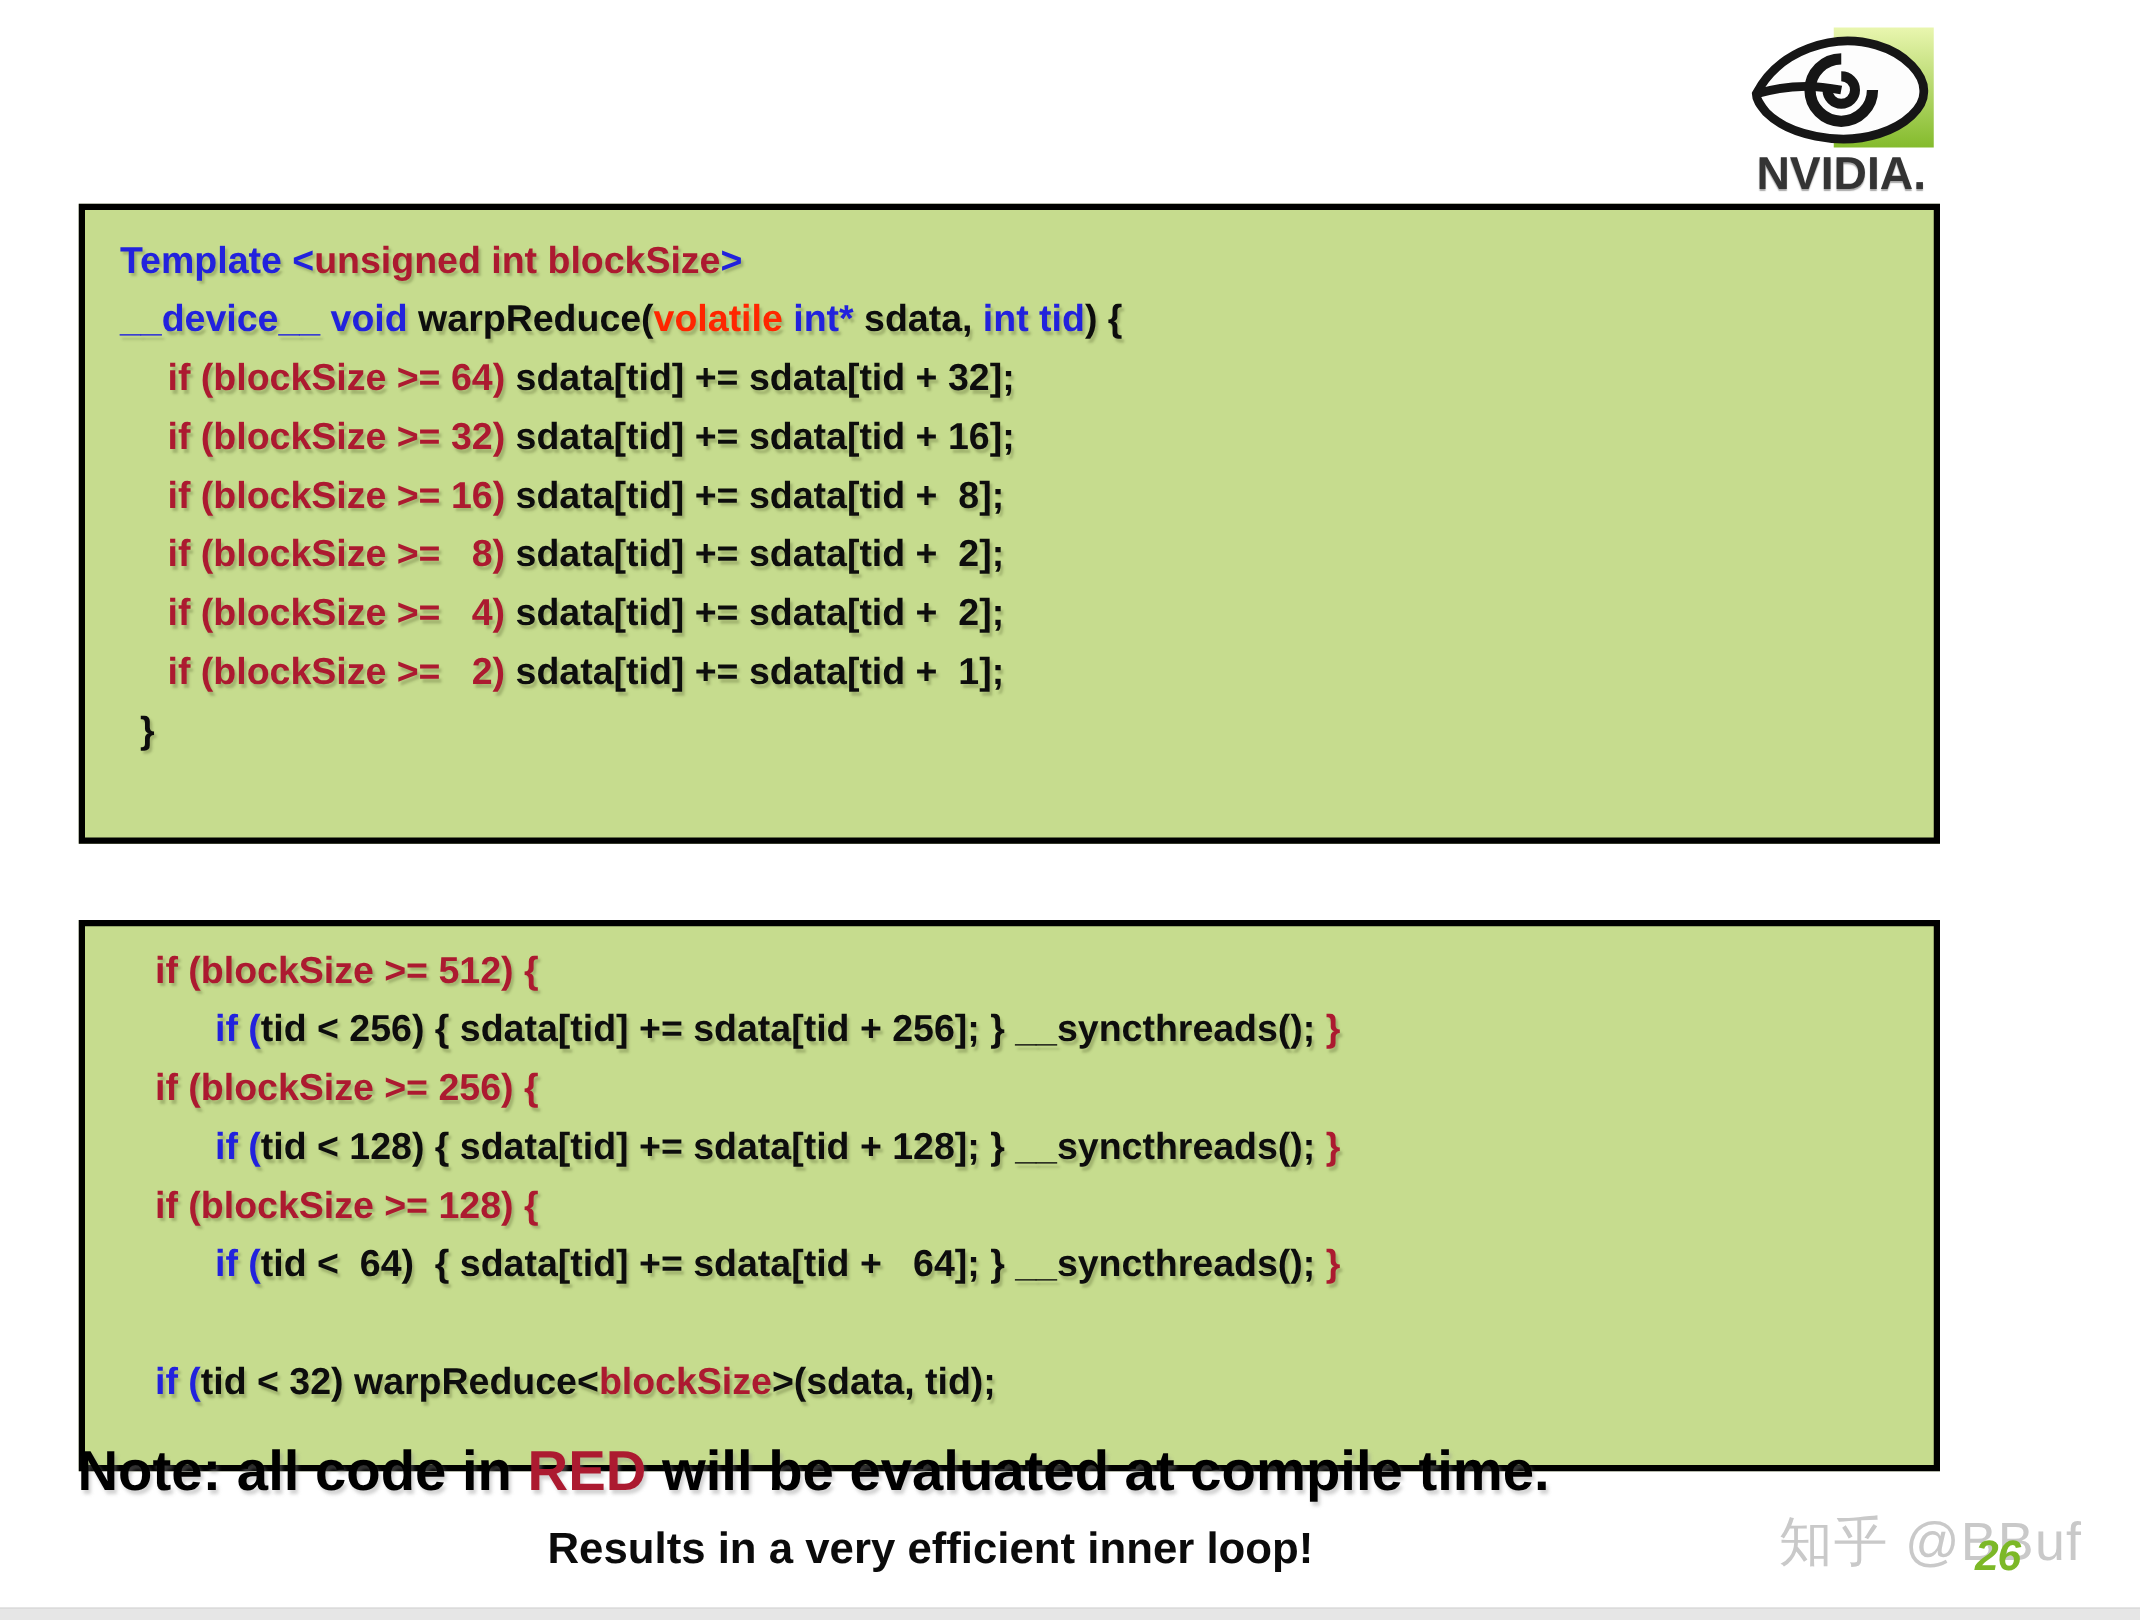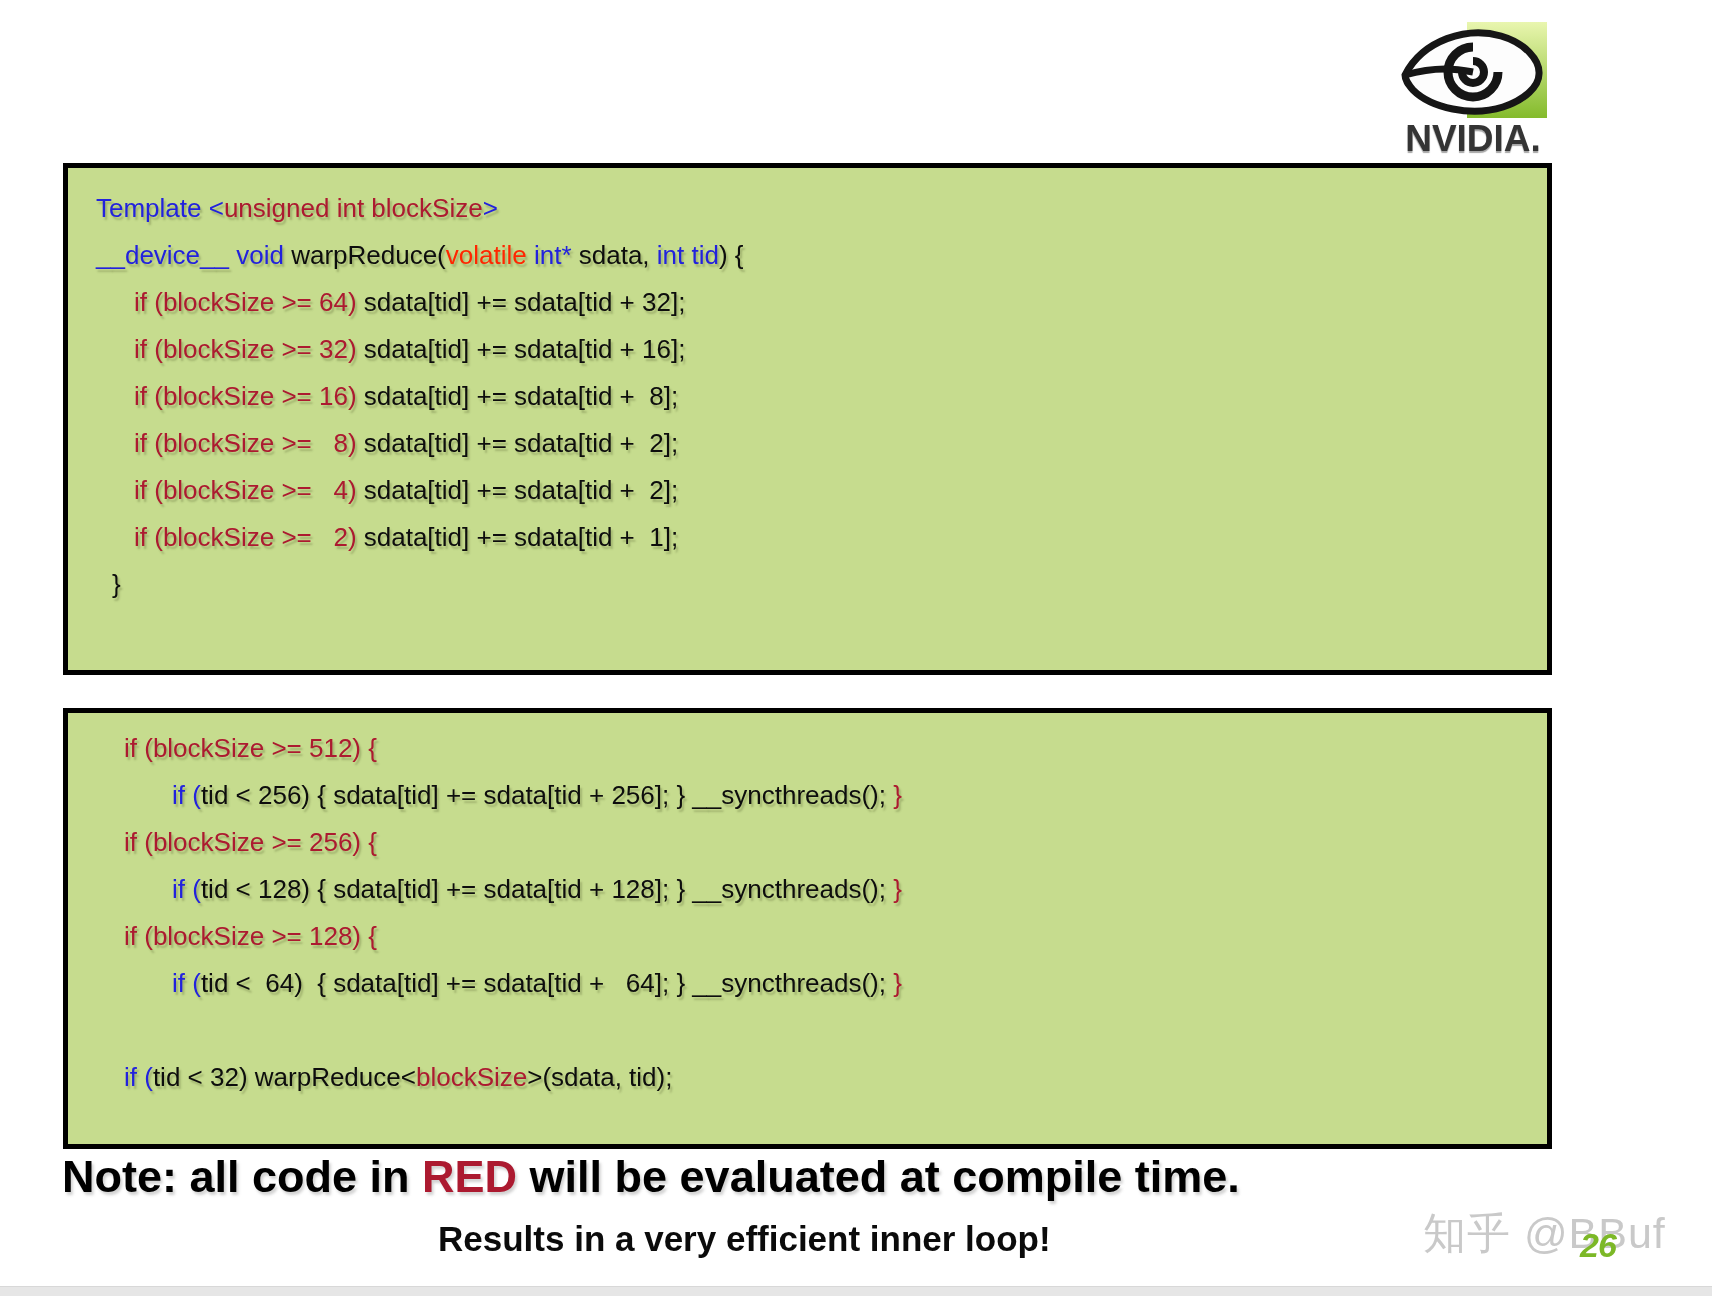--- a/index.html
+++ b/index.html
@@ -21,23 +21,23 @@
     margin-top:0px;line-height:1;
     text-shadow:0 2px 1px rgba(0,0,0,0.35);
   }
   
   .codebox{
     position:absolute;left:63px;width:1489px;box-sizing:border-box;
     background:var(--box-bg);border:5px solid #000;
     padding-left:14px;
   }
   .box1{top:163px;height:512px;padding-top:17px;}
-  .box2{top:708px;height:441px;padding-top:12px;}
+  .box2{top:736px;height:441px;padding-top:12px;}
   .cl{
-    white-space:pre;font-weight:normal;font-size:26px;line-height:47px;height:47px;
+    white-space:pre;font-weight:bold;font-size:30px;line-height:47px;height:47px;
     text-shadow:2px 3px 2px rgba(75,85,40,0.30);
   }
   .c-blue{color:var(--c-blue);}
   .c-darkred{color:var(--c-darkred);}
   .c-red{color:var(--c-red);}
   .c-black{color:var(--c-black);}
   .note{
     position:absolute;left:62px;top:1152px;white-space:pre;
     font-size:45px;font-weight:bold;color:#000;line-height:1.1;
     text-shadow:2px 3px 3px rgba(140,140,140,0.4);

